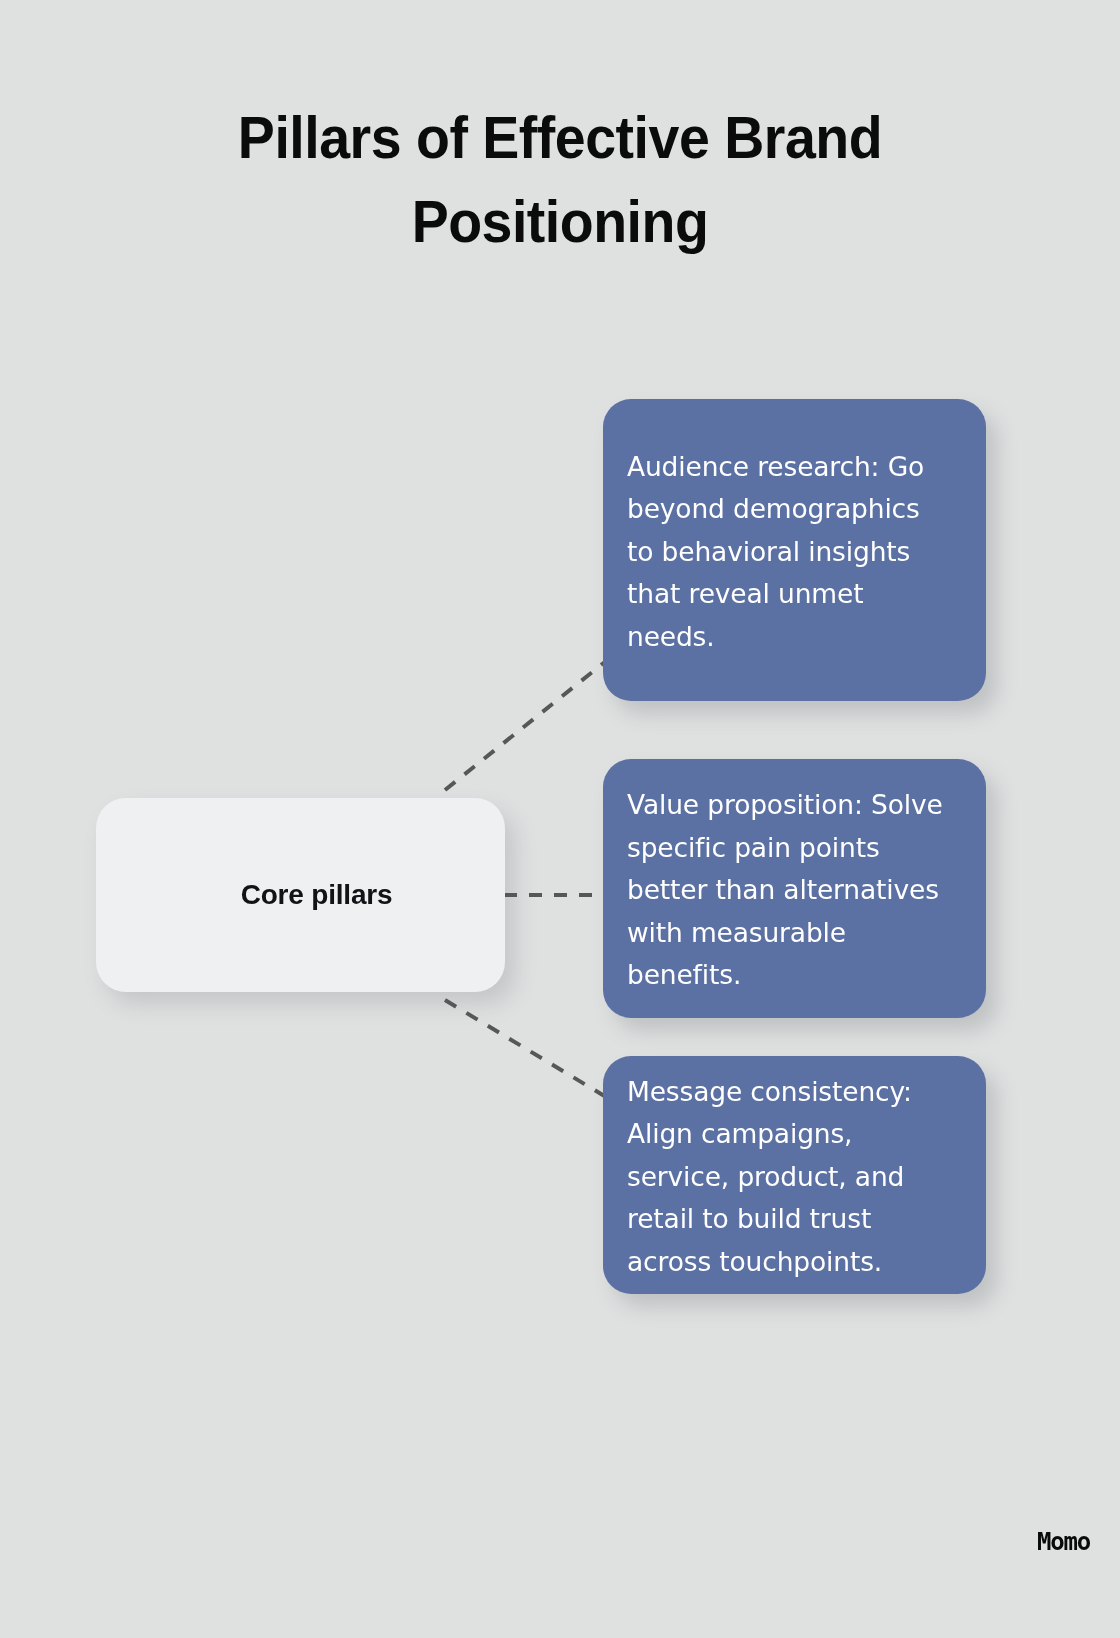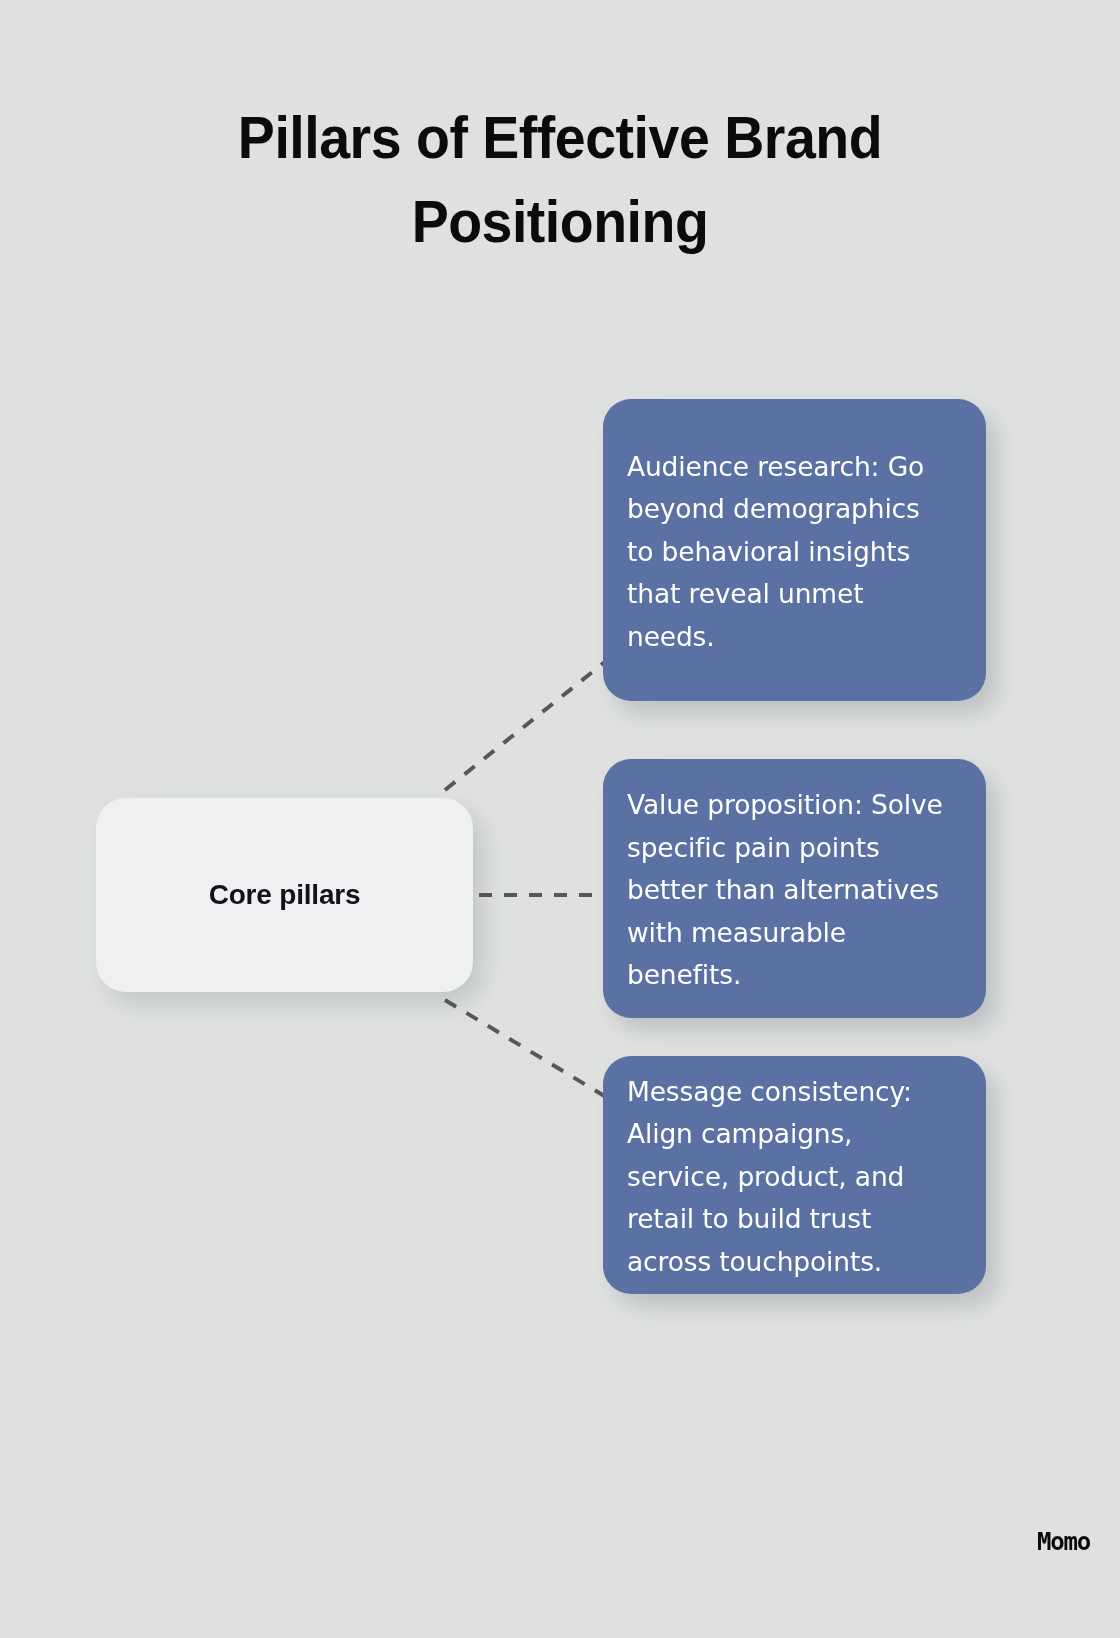--- a/index.html
+++ b/index.html
@@ -35,21 +35,21 @@
   }
 
   
   .core-node{
     position:absolute;
     left:96px; top:798px;
     width:377px; height:194px;
     background:#eef0f2;
     border-radius:30px;
     box-shadow:10px 12px 22px rgba(90,95,100,0.20);
-    display:flex;align-items:center;justify-content:center;
+    display:flex;align-items:center;justify-content:center;padding-left:32px;
   }
   .core-node-label{
     font-family:"Liberation Sans", sans-serif;
     font-weight:bold;
     font-size:28px;
     color:#111316;
     letter-spacing:-0.2px;
   }
 
   

